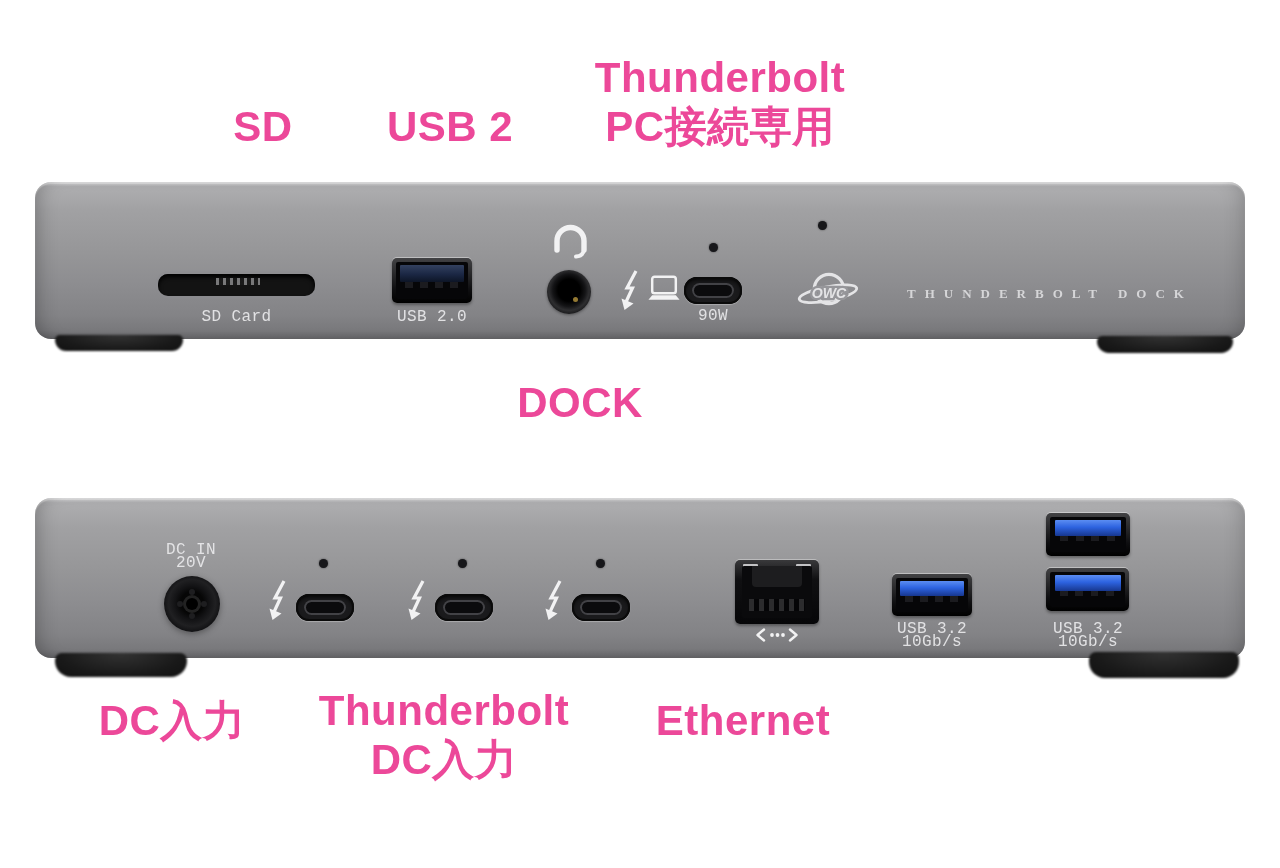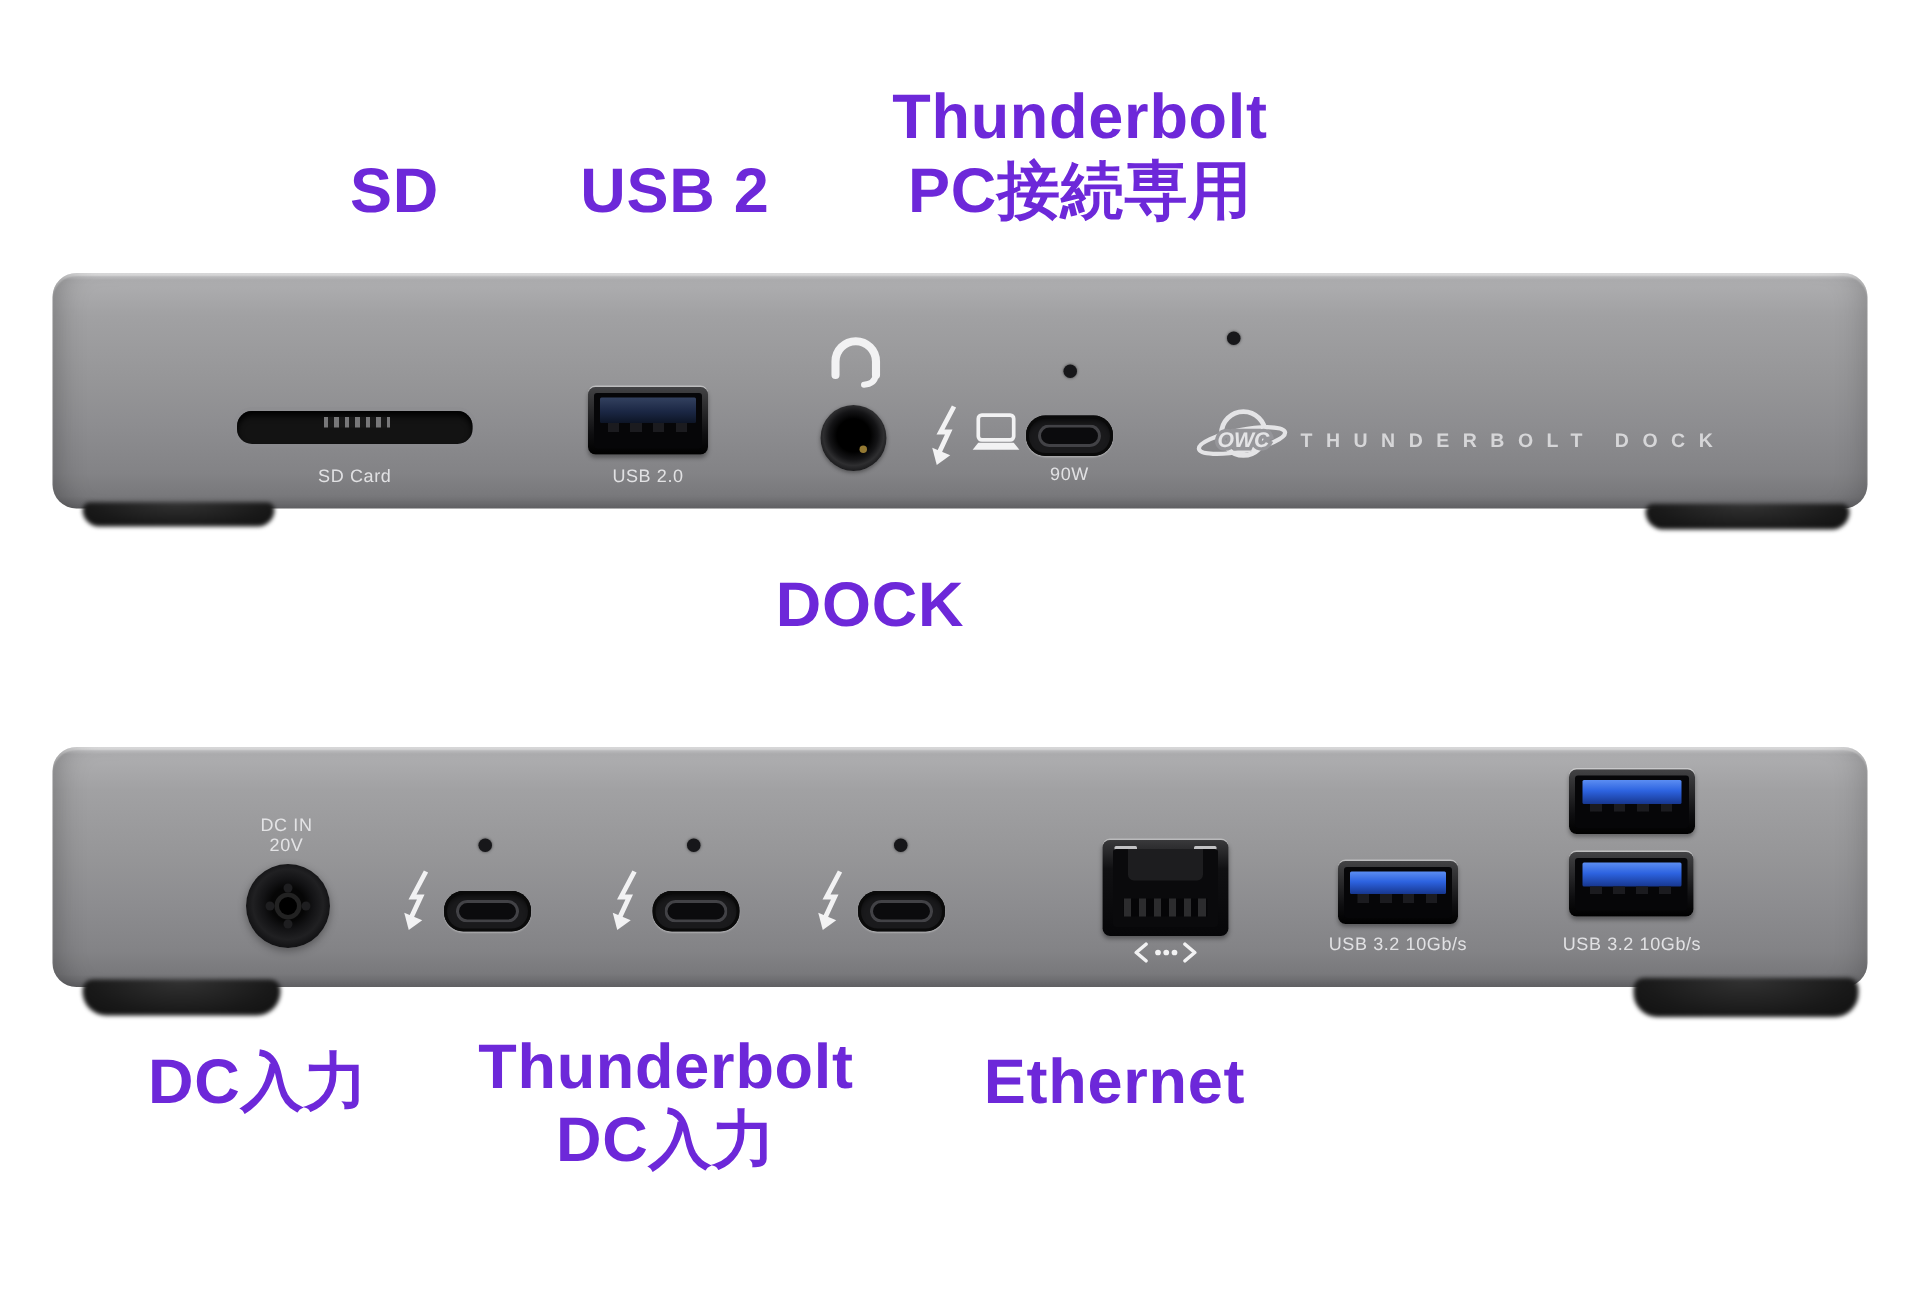--- a/index.html
+++ b/index.html
@@ -1,33 +1,33 @@
 <!DOCTYPE html>
 <html><head>
 <meta charset="utf-8">
 <style>
   html,body{margin:0;padding:0;background:#fff;}
   .stage{position:relative;width:1280px;height:868px;background:#fff;overflow:hidden;
          font-family:"Liberation Sans","DejaVu Sans",sans-serif;}
   
-  .ann{position:absolute;transform:translateX(-50%);text-align:center;color:#6d28d9;
+  .ann{position:absolute;transform:translateX(-50%);text-align:center;color:#ec4899;
        font-weight:600;font-size:42px;line-height:49px;white-space:nowrap;letter-spacing:.5px;}
   
   .device{position:absolute;left:35px;width:1210px;border-radius:16px;
     background:linear-gradient(180deg,#d3d3d5 0%,#aeaeb0 3%,#a1a1a3 18%,#969698 45%,
                #8d8d90 65%,#838386 85%,#78787b 95%,#656568 100%);
     box-shadow:inset 14px 0 20px -12px rgba(0,0,0,.28), inset -14px 0 20px -12px rgba(0,0,0,.2),
                inset 0 2px 1px rgba(255,255,255,.4);}
   .front{top:182px;height:157px;}
   .rear{top:486px;height:160px;margin-top:12px;}
   .foot{position:absolute;background:radial-gradient(ellipse at 50% 0%,#333 0%,#191919 65%,#101010 100%);
         border-radius:7px 7px 16px 16px;filter:blur(1.3px);}
   
-  .plabel{position:absolute;text-align:center;color:rgba(233,233,235,.92);font-size:12px;
-          letter-spacing:.4px;line-height:13px;}
+  .plabel{position:absolute;text-align:center;color:rgba(233,233,235,.92);font-size:16px;
+          letter-spacing:.4px;line-height:13px;font-family:Liberation Mono, monospace;}
   
   .sd-slot{position:absolute;background:#131313;border-radius:10px;
            box-shadow:0 0 0 2.5px rgba(140,140,143,.5), inset 0 3px 4px #000;}
   .sd-pins{position:absolute;left:37%;top:4px;width:28%;height:7px;opacity:.75;
            background:repeating-linear-gradient(90deg,#9a9a9c 0 3px,#1c1c1c 3px 7px);}
   .usb-port{position:absolute;background:linear-gradient(180deg,#424244,#0e0e10 70%,#000);
             border-radius:5px;padding:4px;box-shadow:0 -1px 0 rgba(255,255,255,.4),0 2px 3px rgba(0,0,0,.35);}
   .usb-cavity{position:relative;width:100%;height:100%;background:#060608;border-radius:2px;overflow:hidden;}
   .usb-tab{position:absolute;left:6%;right:6%;top:9%;height:44%;border-radius:1px;}
   .usb-tab::after{content:"";position:absolute;left:8%;right:8%;bottom:-38%;height:38%;
@@ -107,21 +107,21 @@
     <div class="usbc" style="left:649px;top:95px;width:58px;height:27px;"></div>
     <div class="plabel" style="left:649px;width:58px;top:128px;">90W</div>
     <div class="led" style="left:674px;top:61px;"></div>
     <div class="led" style="left:783px;top:39px;"></div>
 
     <svg class="icon" style="left:760px;top:84px;" width="66" height="46" viewBox="0 0 70 48">
       <circle cx="36" cy="24" r="15.5" fill="none" stroke="#e4e4e6" stroke-width="3.4"></circle>
       <ellipse cx="35" cy="29" rx="31" ry="7.5" fill="none" stroke="#e4e4e6" stroke-width="3" transform="rotate(-11 35 29)"></ellipse>
       <text x="36" y="33.5" text-anchor="middle" font-size="15" font-style="italic" font-weight="bold" font-family="Liberation Sans, DejaVu Sans, sans-serif" fill="#e4e4e6" stroke="#96969a" stroke-width="5" paint-order="stroke">OWC</text>
     </svg>
-    <div class="brand" style="left:832px;top:104px;">THUNDERBOLT DOCK</div>
+    <div class="brand" style="left:872px;top:104px;font-family:Liberation Serif, serif;">THUNDERBOLT DOCK</div>
   </div>
 
   <div class="ann" style="left:580px;top:378px;">DOCK</div>
 
   <div class="device rear">
     <div class="foot" style="left:20px;top:calc(100% - 5px);width:132px;height:24px;"></div>
     <div class="foot" style="left:1054px;top:calc(100% - 6px);width:150px;height:26px;"></div>
 
     <div class="plabel" style="left:120px;width:72px;top:46px;">
       <div>DC IN</div>

